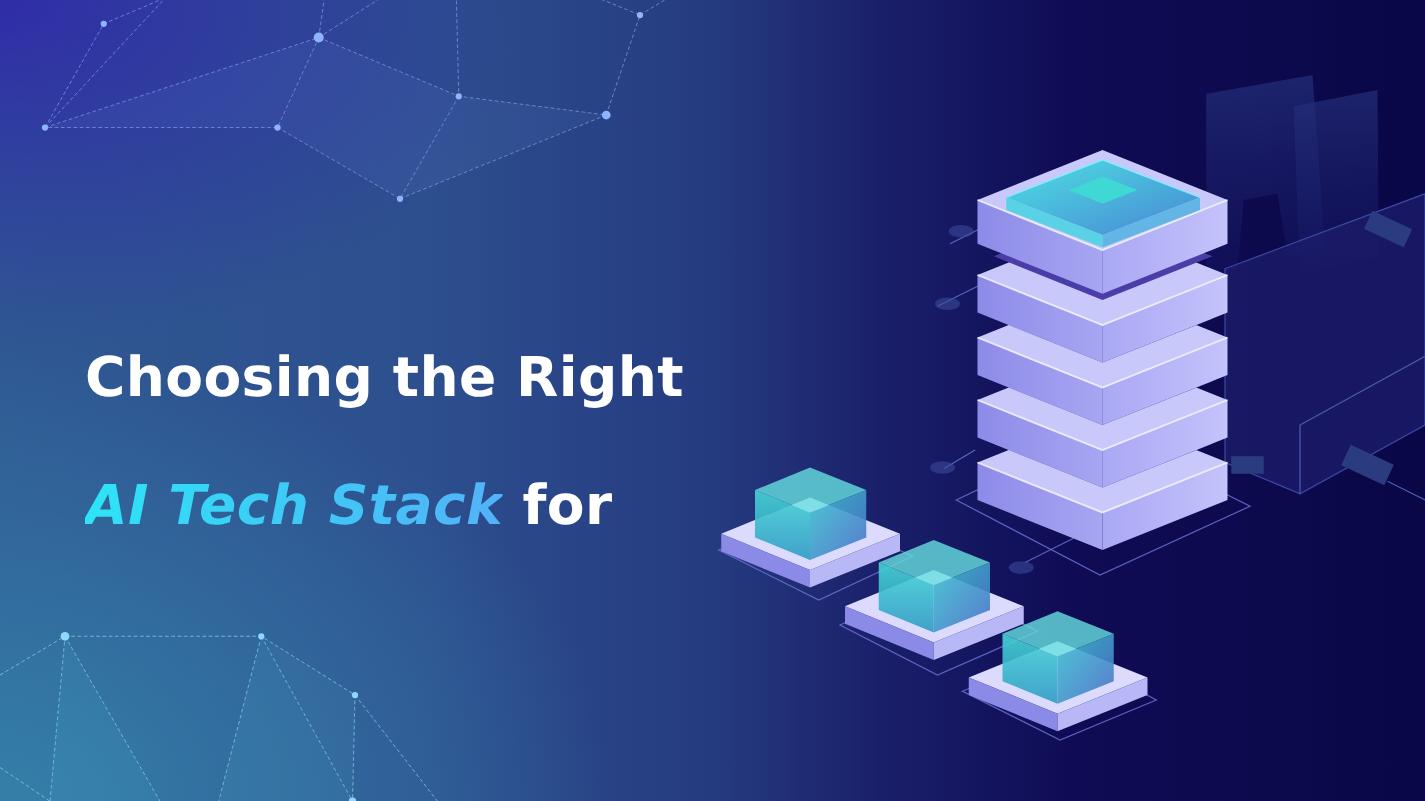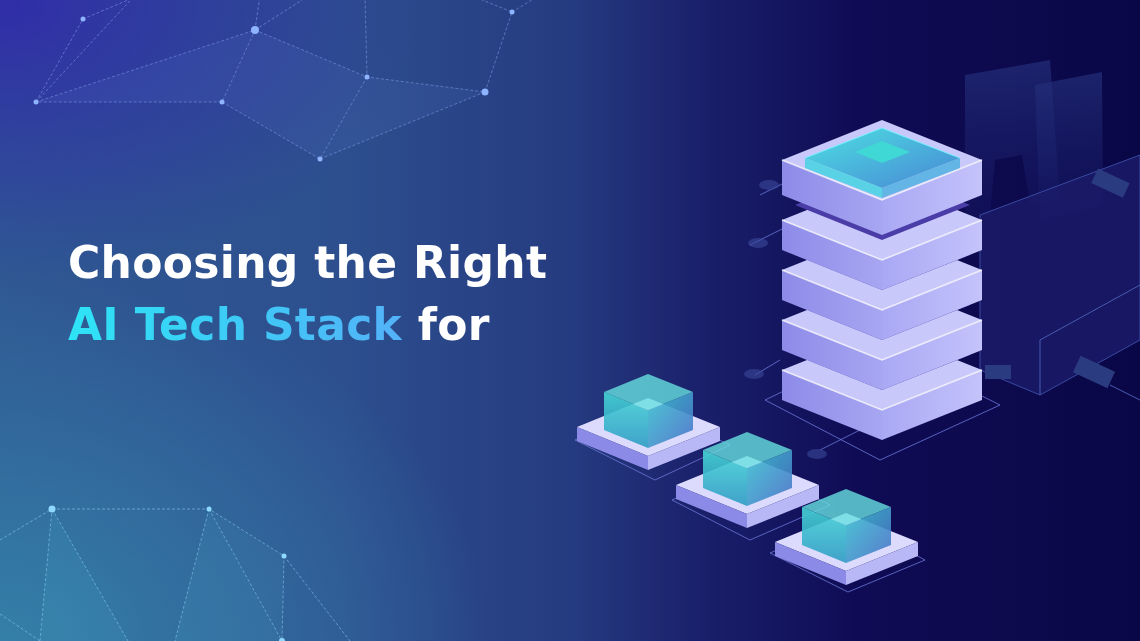--- a/index.html
+++ b/index.html
@@ -7,23 +7,23 @@
   .banner{position:relative;width:1140px;height:641px;overflow:hidden;
     background:
       radial-gradient(ellipse 700px 520px at 0% 100%, rgba(52,130,170,0.95) 0%, rgba(52,120,165,0.6) 35%, rgba(40,80,150,0) 70%),
       radial-gradient(ellipse 600px 400px at 0% 0%, rgba(48,40,170,0.9) 0%, rgba(48,40,170,0) 70%),
       linear-gradient(90deg, #2f5892 0%, #2d4f8e 30%, #253b80 50%, #1a1f6a 62%, #0f0c55 75%, #0a0747 100%);
   }
   .mesh{position:absolute;left:0;top:0;width:1140px;height:641px;}
   .title{position:absolute;left:68px;top:232px;margin:0;
     font-family:"DejaVu Sans","Liberation Sans",sans-serif;font-weight:700;
     font-size:44px;line-height:62px;color:#ffffff;letter-spacing:0.3px;}
-  .title .line{display:block;white-space:nowrap;}
+  .title .line{display:block;white-space:nowrap;margin-top:40px;}
   .hl{background:linear-gradient(90deg,#2ee4f6 0%,#3fc8f6 55%,#54b2f8 100%);
-    -webkit-background-clip:text;background-clip:text;color:transparent;}
+    -webkit-background-clip:text;background-clip:text;color:transparent;font-style:italic;}
   .illus{position:absolute;left:0;top:0;width:1140px;height:641px;}
 </style>
 </head>
 <body>
 
 <div class="banner">
 
   <svg class="mesh" viewBox="0 0 1140 641">
     <g stroke="#9fb6ff" stroke-opacity="0.55" stroke-width="0.8" fill="none" stroke-dasharray="3 2">
       <polyline points="36,102 83,19 140,-5"></polyline>

